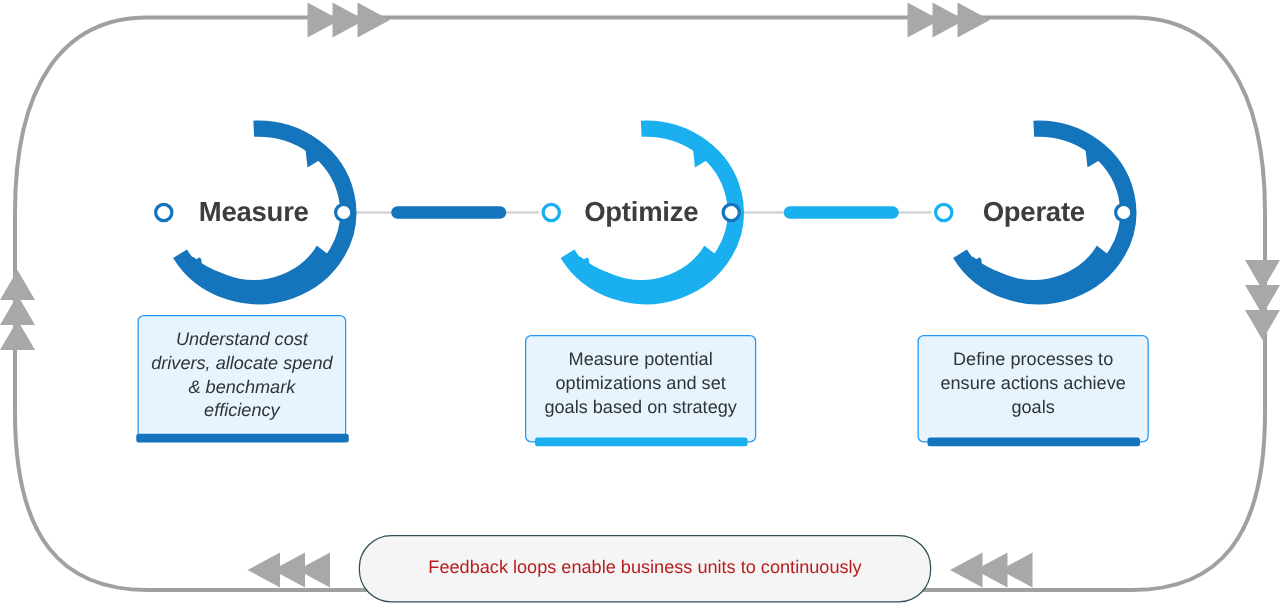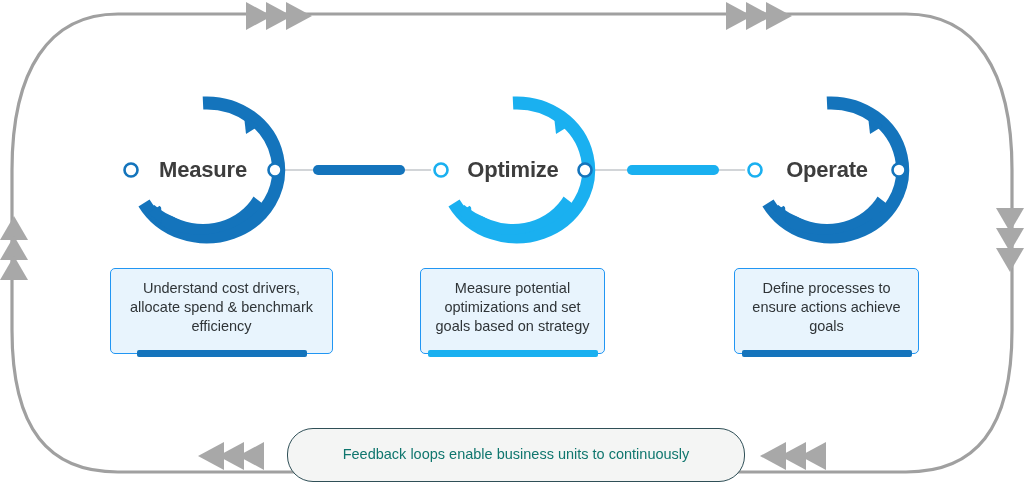--- a/index.html
+++ b/index.html
@@ -86,21 +86,21 @@
     box-sizing: border-box;
     background: #f4f5f4;
     border: 1.5px solid #2f4f57;
     border-radius: 26px;
     display: flex;
     align-items: center;
     justify-content: center;
     text-align: center;
     font-size: 14.5px;
     line-height: 1.35;
-    color: #0f766e;
+    color: #b91c1c;
     padding: 6px 22px;
   }
   .connector {
     position: absolute;
     height: 20px;
   }
   .connector-line {
     position: absolute;
     top: 9px;
     left: 0;
@@ -195,21 +195,21 @@
         <path d="M 44,134 L 30,123 L 43,115 Z" fill="#1474bc"></path>
 
         <ellipse cx="85" cy="80" rx="58" ry="54" fill="#ffffff"></ellipse>
 
         <circle cx="13" cy="80" r="6.5" fill="#ffffff" stroke="#1474bc" stroke-width="2.6"></circle>
         <circle cx="157" cy="80" r="6.5" fill="#ffffff" stroke="#1474bc" stroke-width="2.6"></circle>
       </svg>
       <div class="circle-label">Measure</div>
     </div>
     <div class="stem" style="top:242px; height:18px;"></div>
-    <div class="caption-box" style="margin-top:18px; width:223px; margin-left:7px; min-height:86px;">
+    <div class="caption-box" style="margin-top:2px; width:167px; margin-left:7px; min-height:86px;font-style:italic;">
       <span>Understand cost drivers, allocate spend &amp; benchmark efficiency</span>
       <div class="caption-accent" id="cap0-accent" style="bottom: -4px; width: 170px; margin-left: -85px; background: rgb(20, 116, 188);"></div>
     </div>
   </div>
 
   <div class="node-group" style="left:727px; top:90px;">
     <div class="circle-wrap">
       <svg class="circle-svg" viewBox="0 0 170 160">
         <ellipse cx="85" cy="80" rx="72" ry="67" fill="none" stroke="#ffffff" stroke-width="20"></ellipse>
         <path d="M 85,13 A 72,67 0 1 1 26,113" fill="none" stroke="#1474bc" stroke-width="13" stroke-linecap="butt"></path>

